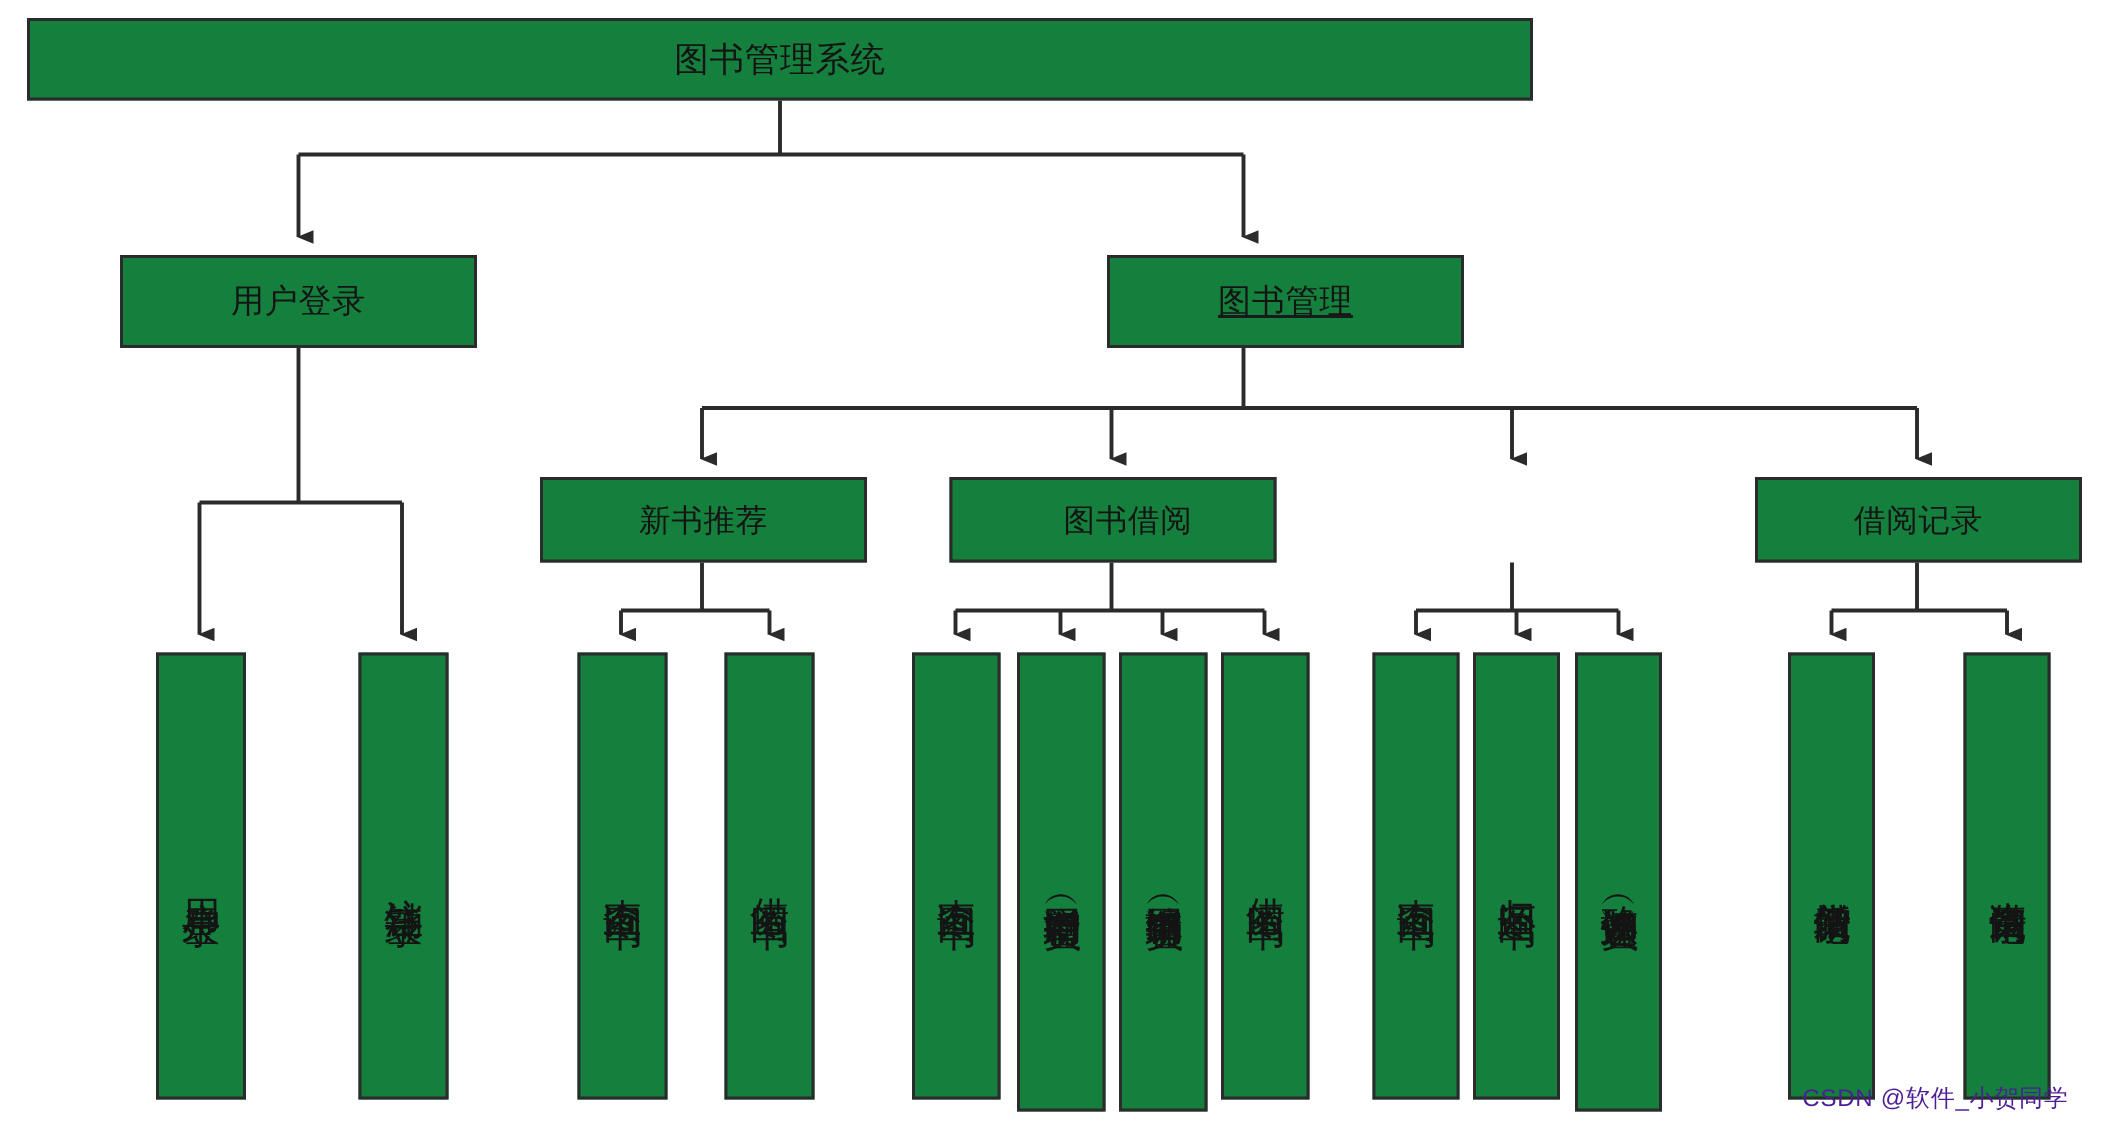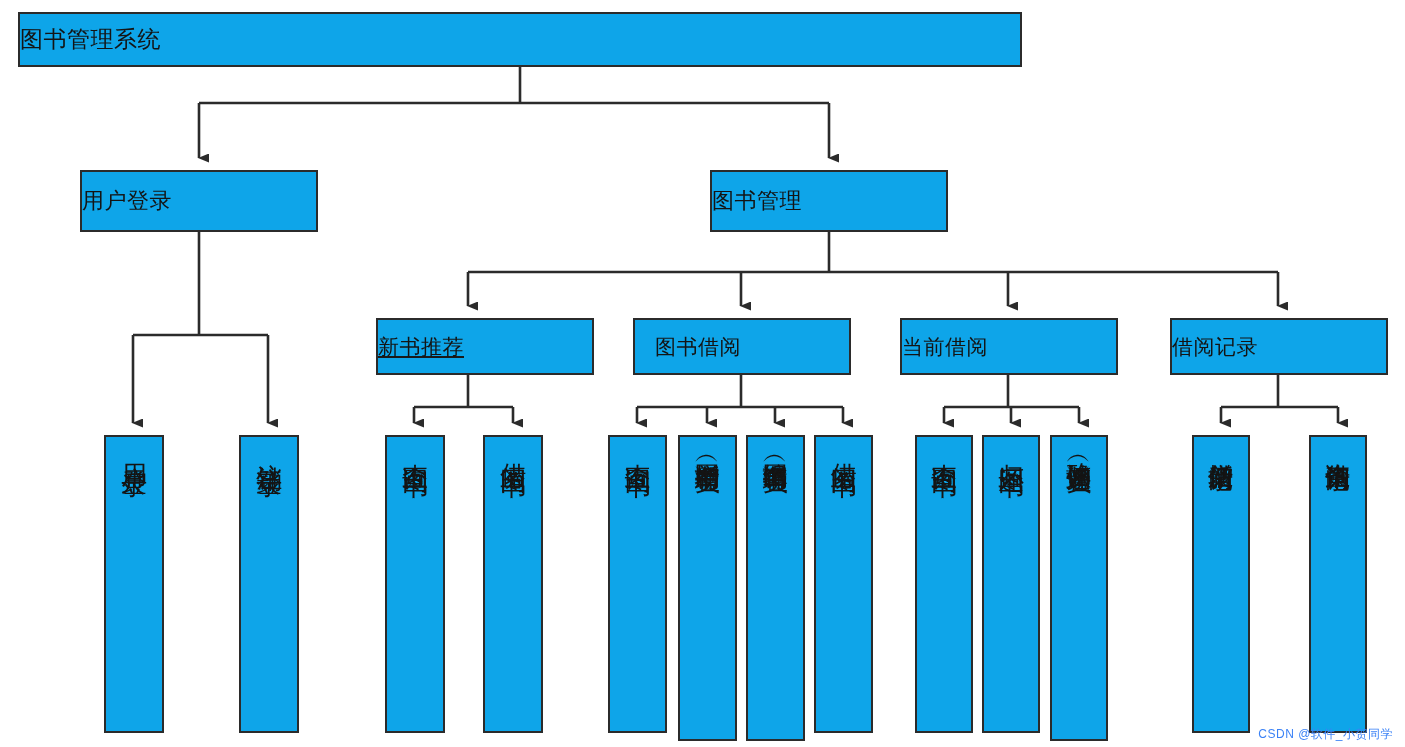--- a/index.html
+++ b/index.html
@@ -23,25 +23,25 @@
     position: absolute;
     left: 0;
     top: 0;
     width: 1405px;
     height: 747px;
     pointer-events: none;
   }
   .node {
     position: absolute;
     box-sizing: border-box;
-    background: #0ea5e9;
+    background: #15803d;
     border: 2.5px solid #2b2b2b;
     display: flex;
     align-items: center;
-    justify-content: flex-start;
+    justify-content: center;
     text-align: center;
   }
   .node-label {
     display: block;
     color: #141414;
     letter-spacing: 0.5px;
   }
   
   .node.root {
     left: 18px;
@@ -54,32 +54,32 @@
   }
   
   .node.lvl2 {
     height: 62px;
     width: 238px;
   }
   .node.lvl2 .node-label {
     font-size: 22px;
   }
   .node.n-user-login  { left: 80px;  top: 170px; }
-  .node.n-book-manage { left: 710px; top: 170px; }
+  .node.n-book-manage { left: 738px; top: 170px; text-decoration: underline; }
 
   
   .node.lvl3 {
     top: 318px;
     height: 57px;
     width: 218px;
   }
   .node.lvl3 .node-label {
     font-size: 21px;
   }
-  .node.n-new-rec   { left: 376px; text-decoration: underline;  }
+  .node.n-new-rec   { left: 360px;  }
   .node.n-book-lend { left: 633px; padding-left: 20px;  }
   .node.n-cur-lend  { left: 900px;  }
   .node.n-lend-log  { left: 1170px; font-family: Liberation Serif, serif; }
 
   
   .node.leaf {
     top: 435px;
     writing-mode: vertical-rl;
     text-orientation: upright;
     padding: 6px 0;
@@ -91,24 +91,24 @@
     line-height: 1.05;
     letter-spacing: 3px;
   }
   .node.leaf.tall .node-label {
     font-size: 25px;
     letter-spacing: 1px;
   }
 
   .watermark {
     position: absolute;
-    right: 12px;
+    right: 26px;
     bottom: 4px;
-    font-size: 12px;
-    color: #3b82f6;
+    font-size: 16px;
+    color: #4c1d95;
     letter-spacing: 0.5px;
     white-space: nowrap;
   }
 </style>
 </head>
 <body>
 
 <div id="canvas">
 
   <svg class="svg-layer" viewBox="0 0 1405 747" xmlns="http://www.w3.org/2000/svg">
@@ -171,23 +171,20 @@
   <div class="node lvl2 n-book-manage">
     <span class="node-label">图书管理</span>
   </div>
 
   <div class="node lvl3 n-new-rec">
     <span class="node-label">新书推荐</span>
   </div>
   <div class="node lvl3 n-book-lend">
     <span class="node-label">图书借阅</span>
   </div>
-  <div class="node lvl3 n-cur-lend">
-    <span class="node-label">当前借阅</span>
-  </div>
   <div class="node lvl3 n-lend-log">
     <span class="node-label">借阅记录</span>
   </div>
 
   <div class="node leaf" style="left:104px;width:60px;height:298px;">
     <span class="node-label">用户登录</span>
   </div>
   <div class="node leaf" style="left:239px;width:60px;height:298px;">
     <span class="node-label">注销登录</span>
   </div>

